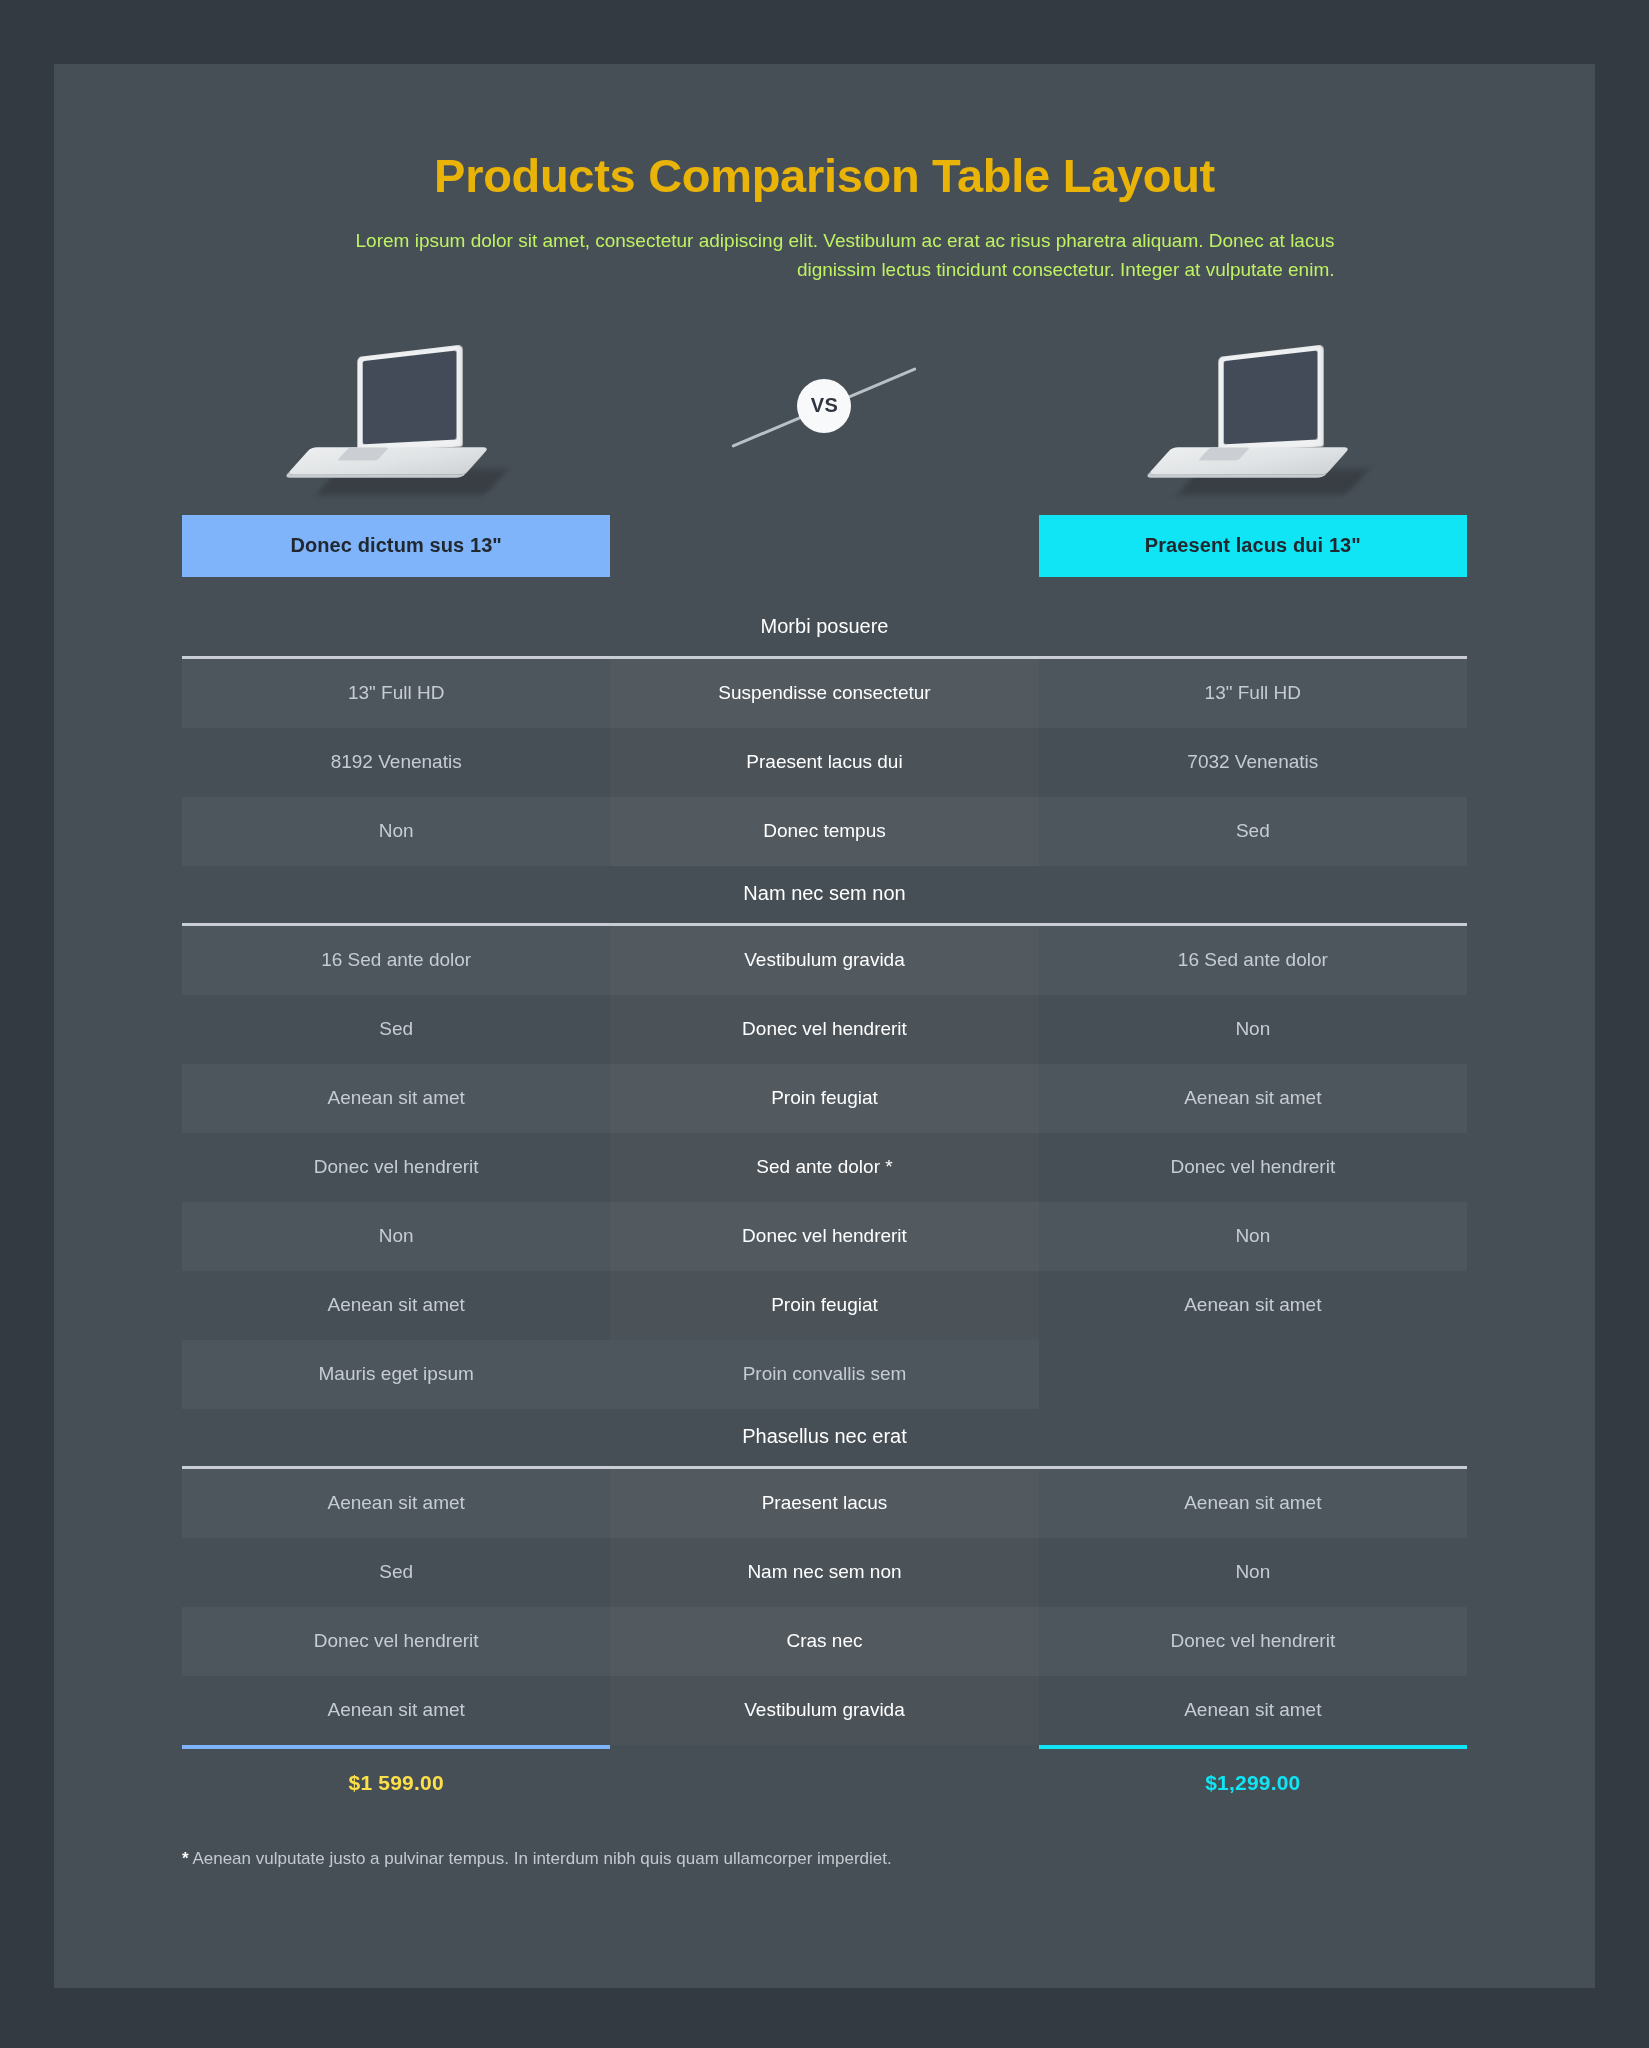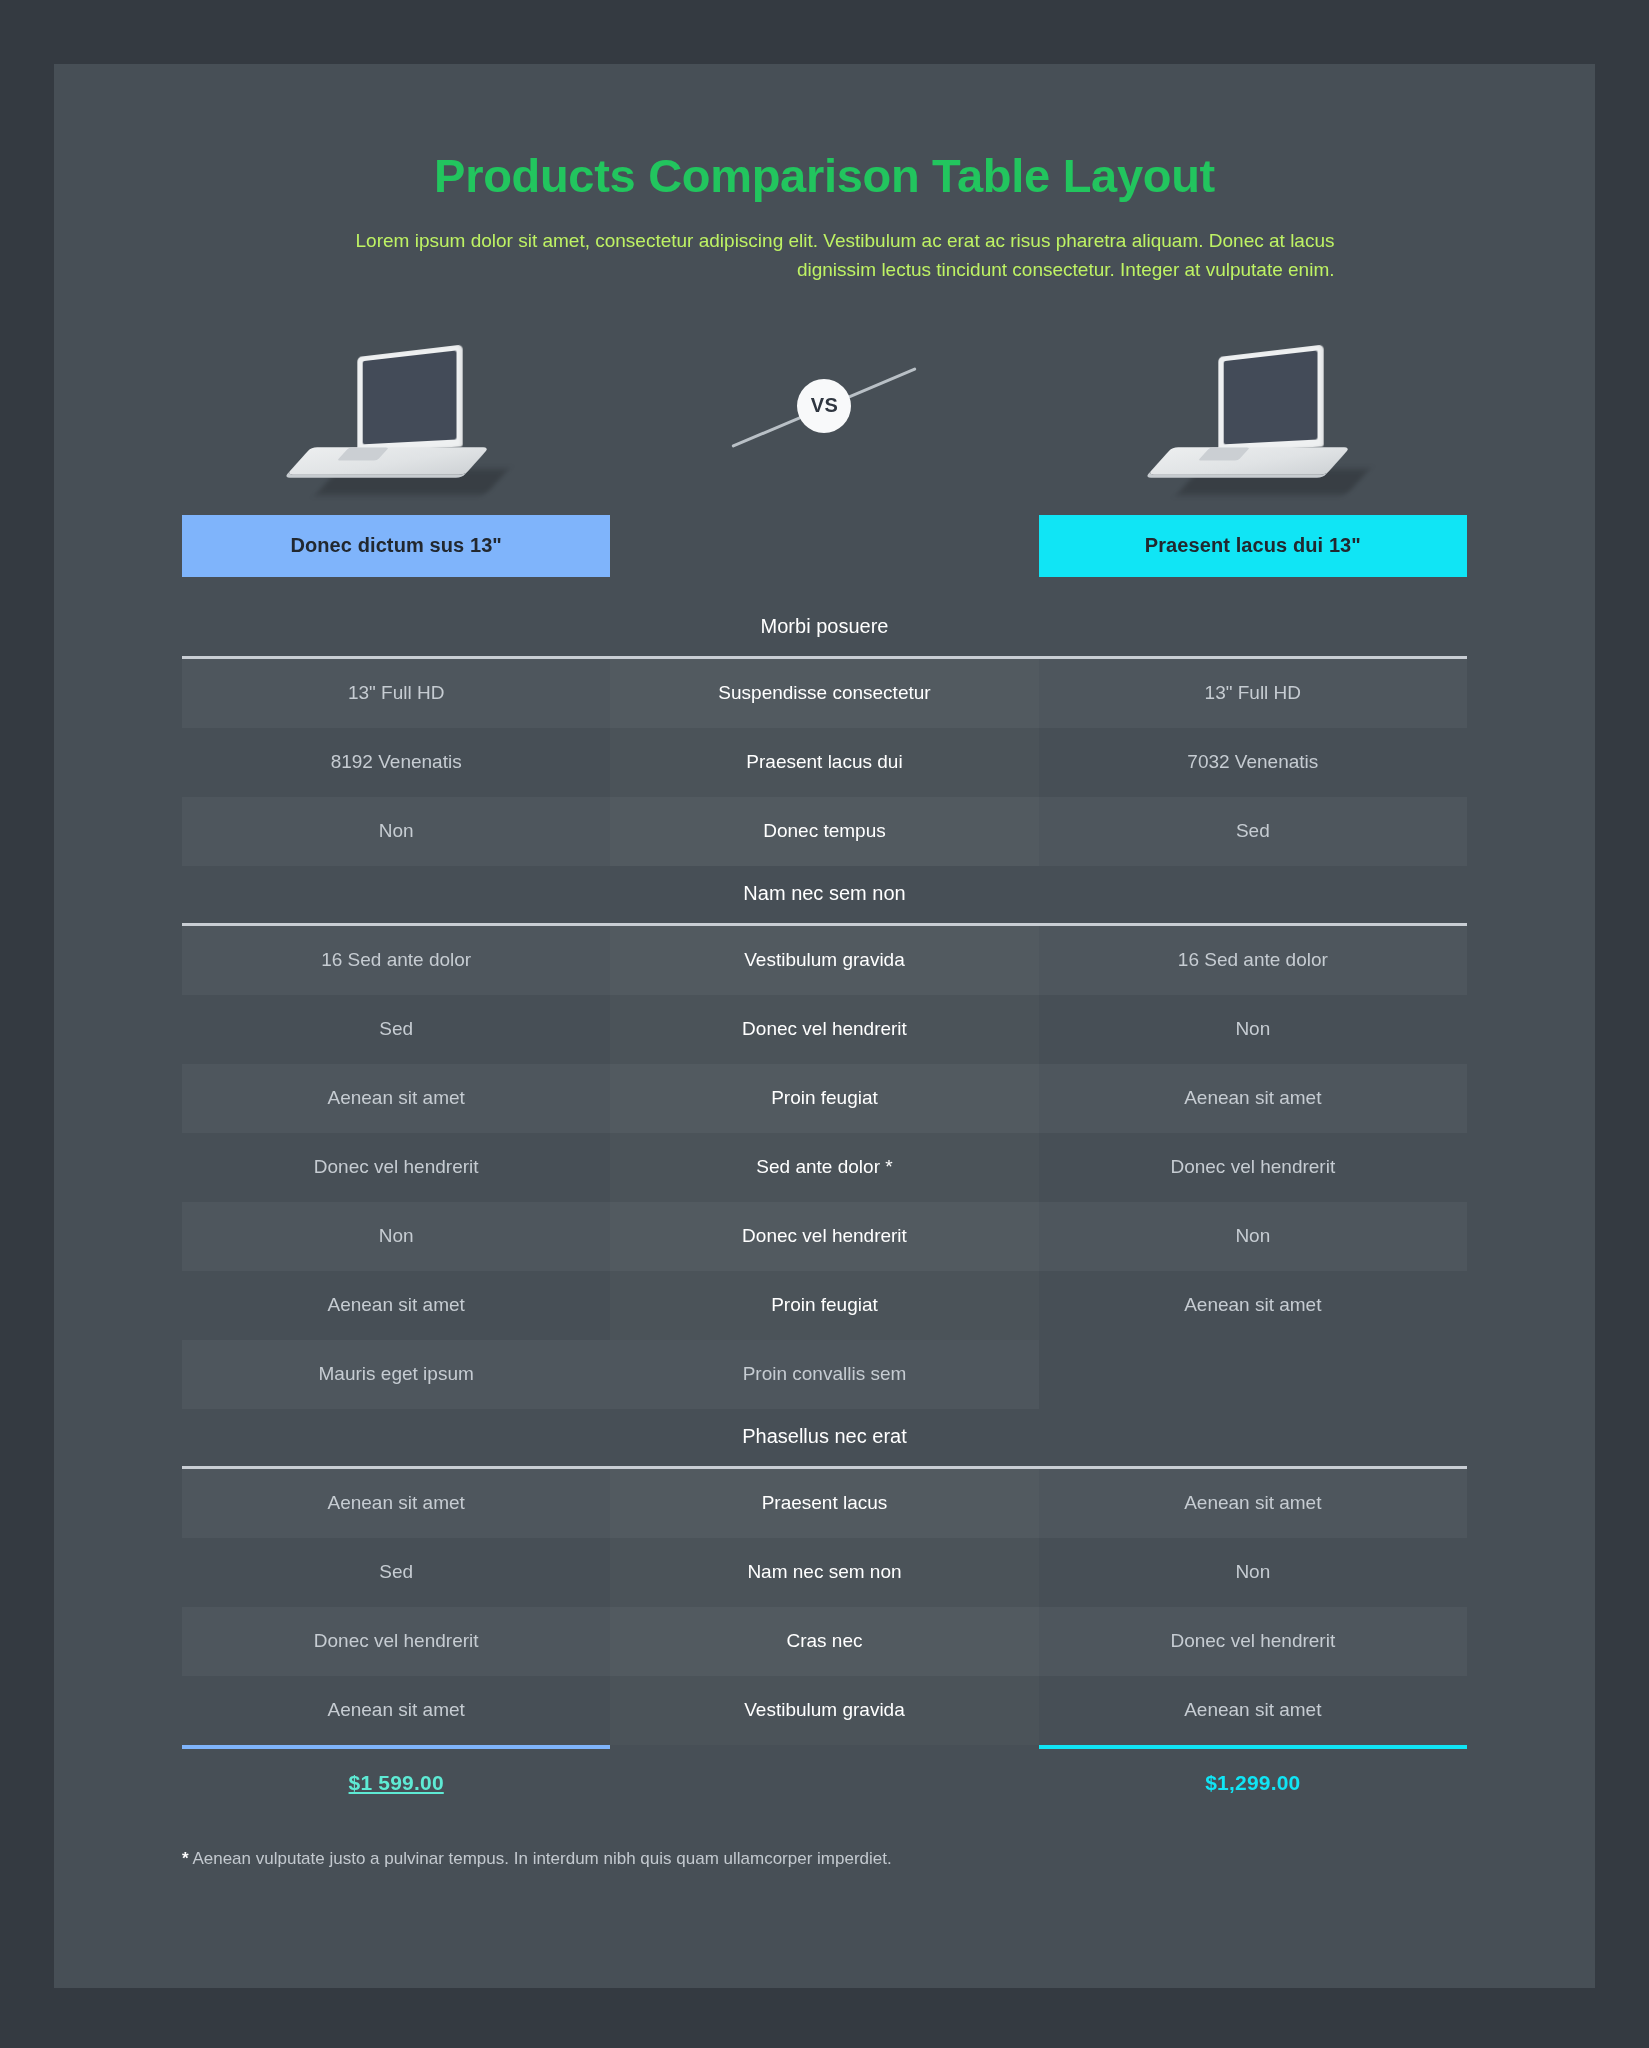--- a/index.html
+++ b/index.html
@@ -14,21 +14,21 @@
     background:#474f56;
     width:100%; height:100%;
     padding:60px 0 0 0;
     position:relative;
     overflow:hidden;
   }
 
   
   .title {
     text-align:center;
-    color:#22c55e;
+    color:#eab308;
     font-size:47px;
     font-weight:bold;
     letter-spacing:-0.3px;
     padding:24px 0 0 0;
   }
   .subtitle {
     text-align:right;
     color:#bef264;
     font-size:19px;
     line-height:1.52;
@@ -155,21 +155,21 @@
   .price-row { display:flex; margin:0 128px; }
   .price-cell { width:33.3333%; display:flex; flex-direction:column; align-items:center; }
   .price-rule { width:100%; height:4px; }
   .price-rule.blue { background:#7fb4fb; }
   .price-rule.cyan { background:#10e5f5; }
   .price-rule.none { background:transparent; }
   .price-val {
     font-size:21px; font-weight:bold; padding-top:22px;
     letter-spacing:.2px;
   }
-  .price-val.blue { color:#5eead4;text-decoration:underline; }
+  .price-val.blue { color:#fde047; }
   .price-val.cyan { color:#10e5f5; }
 
   
   .footnote {
     margin:54px 128px 0 128px;
     color:#c3c9cf;
     font-size:17px;
   }
   .footnote .star { font-weight:bold; color:#ffffff; }
 </style>

